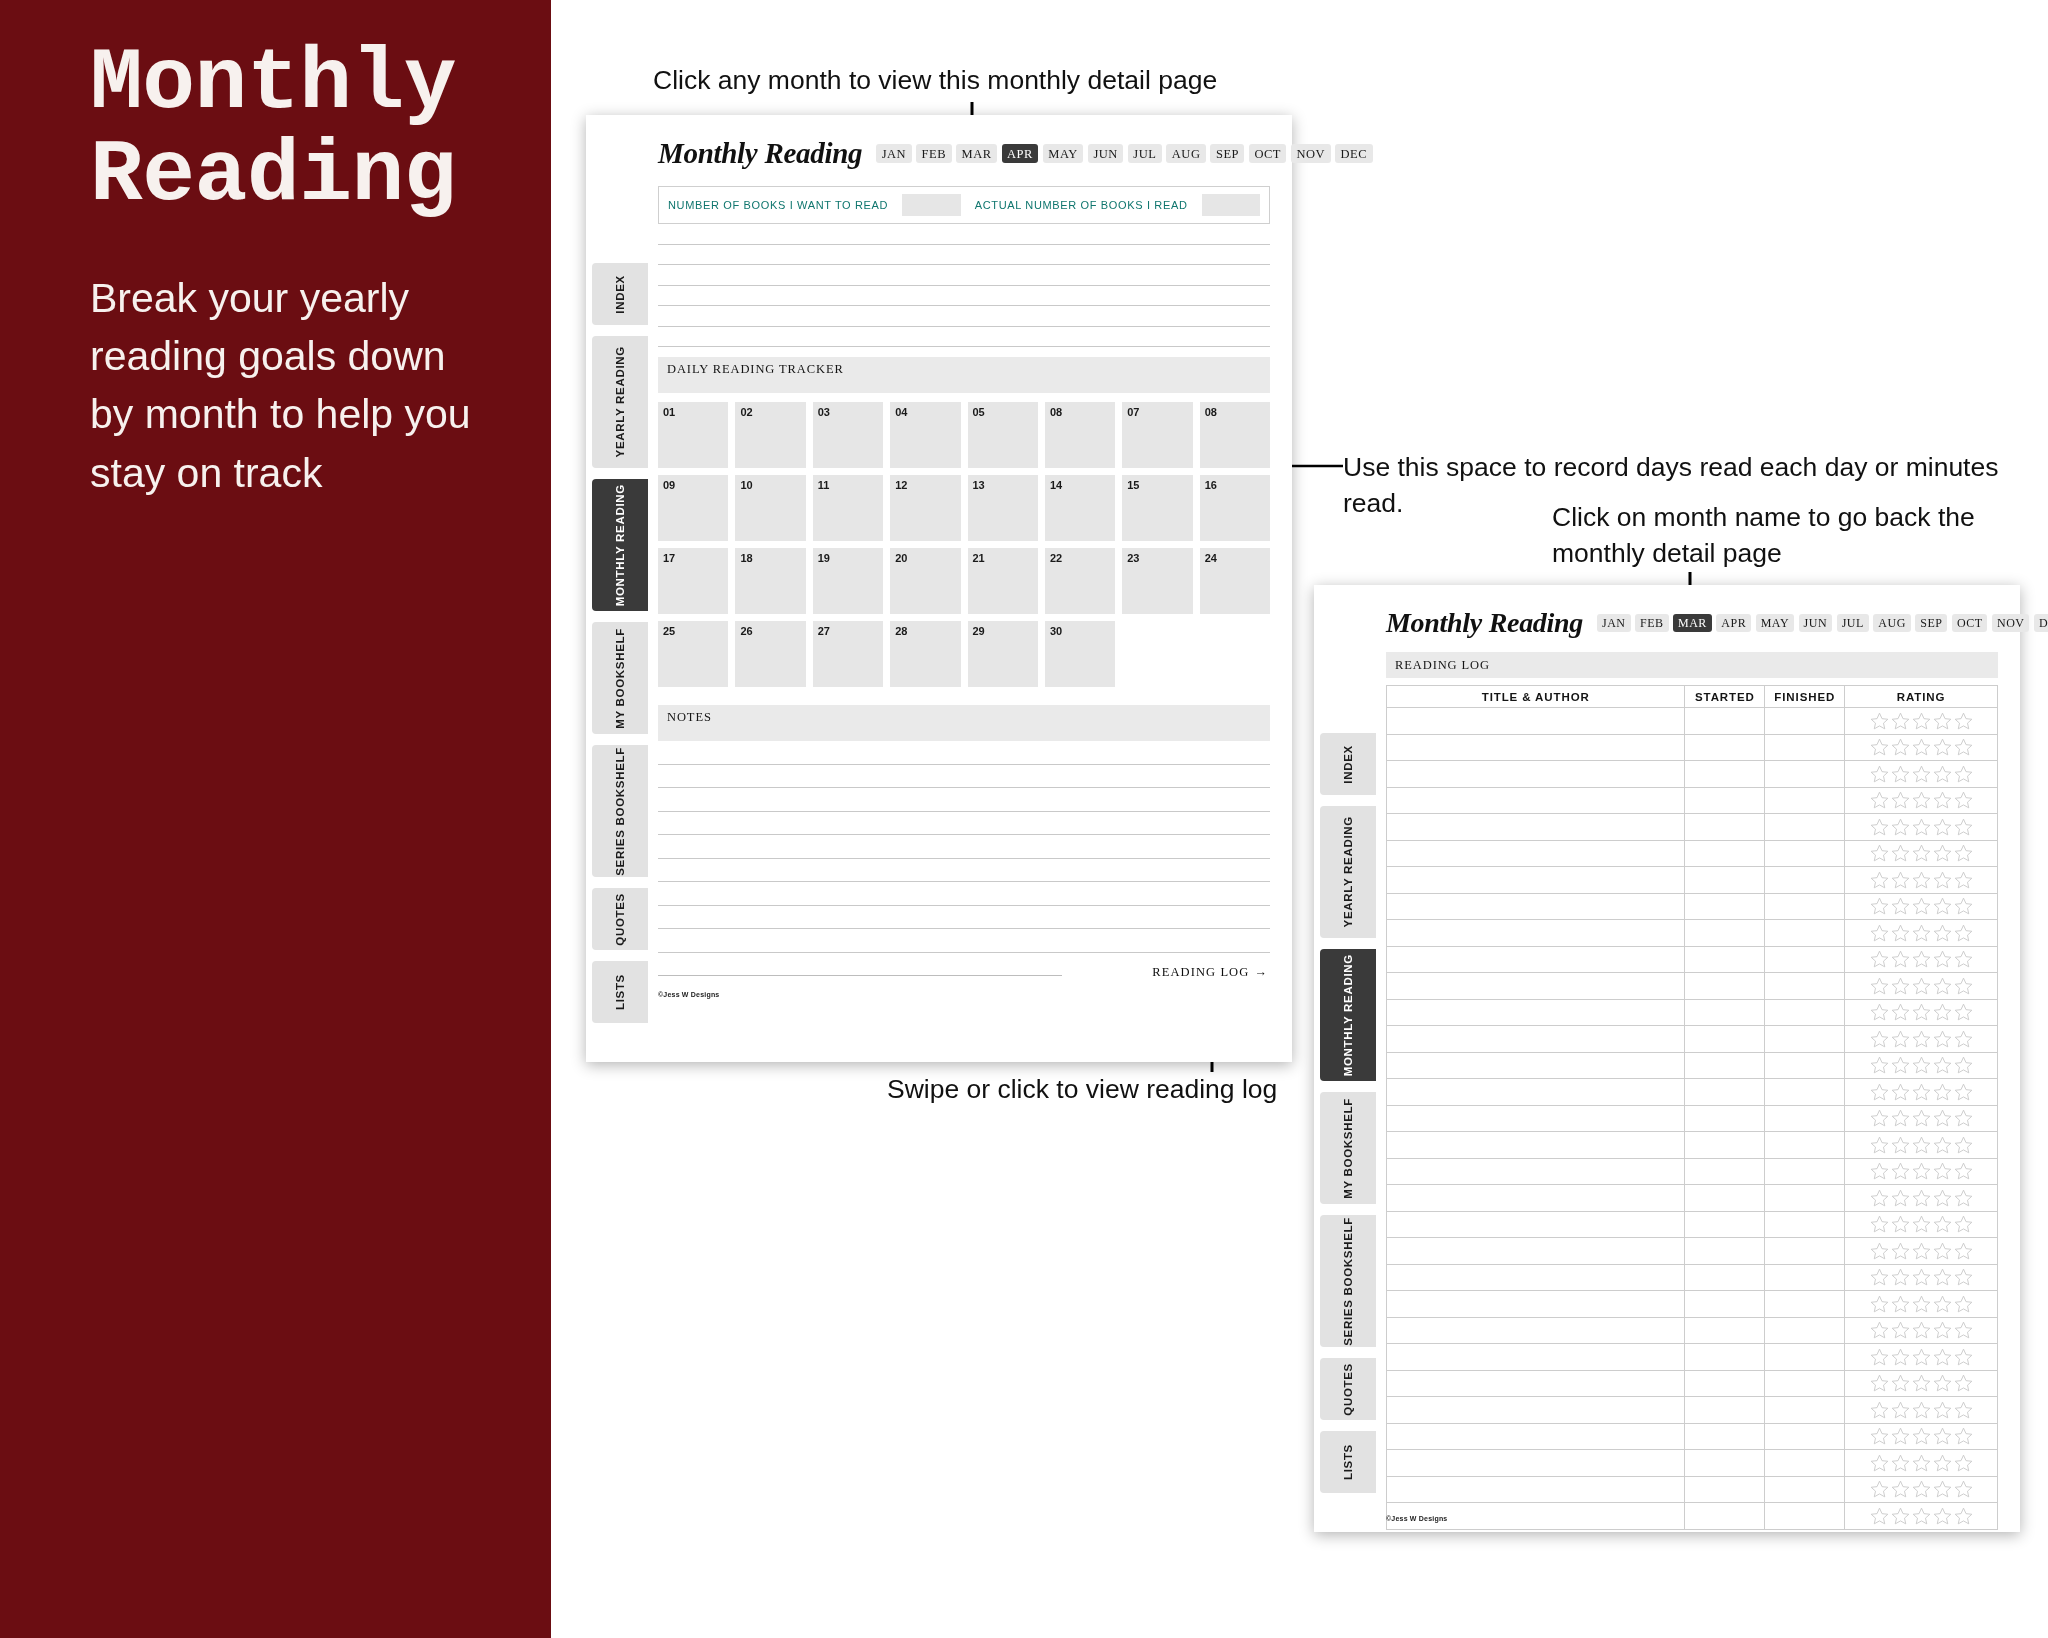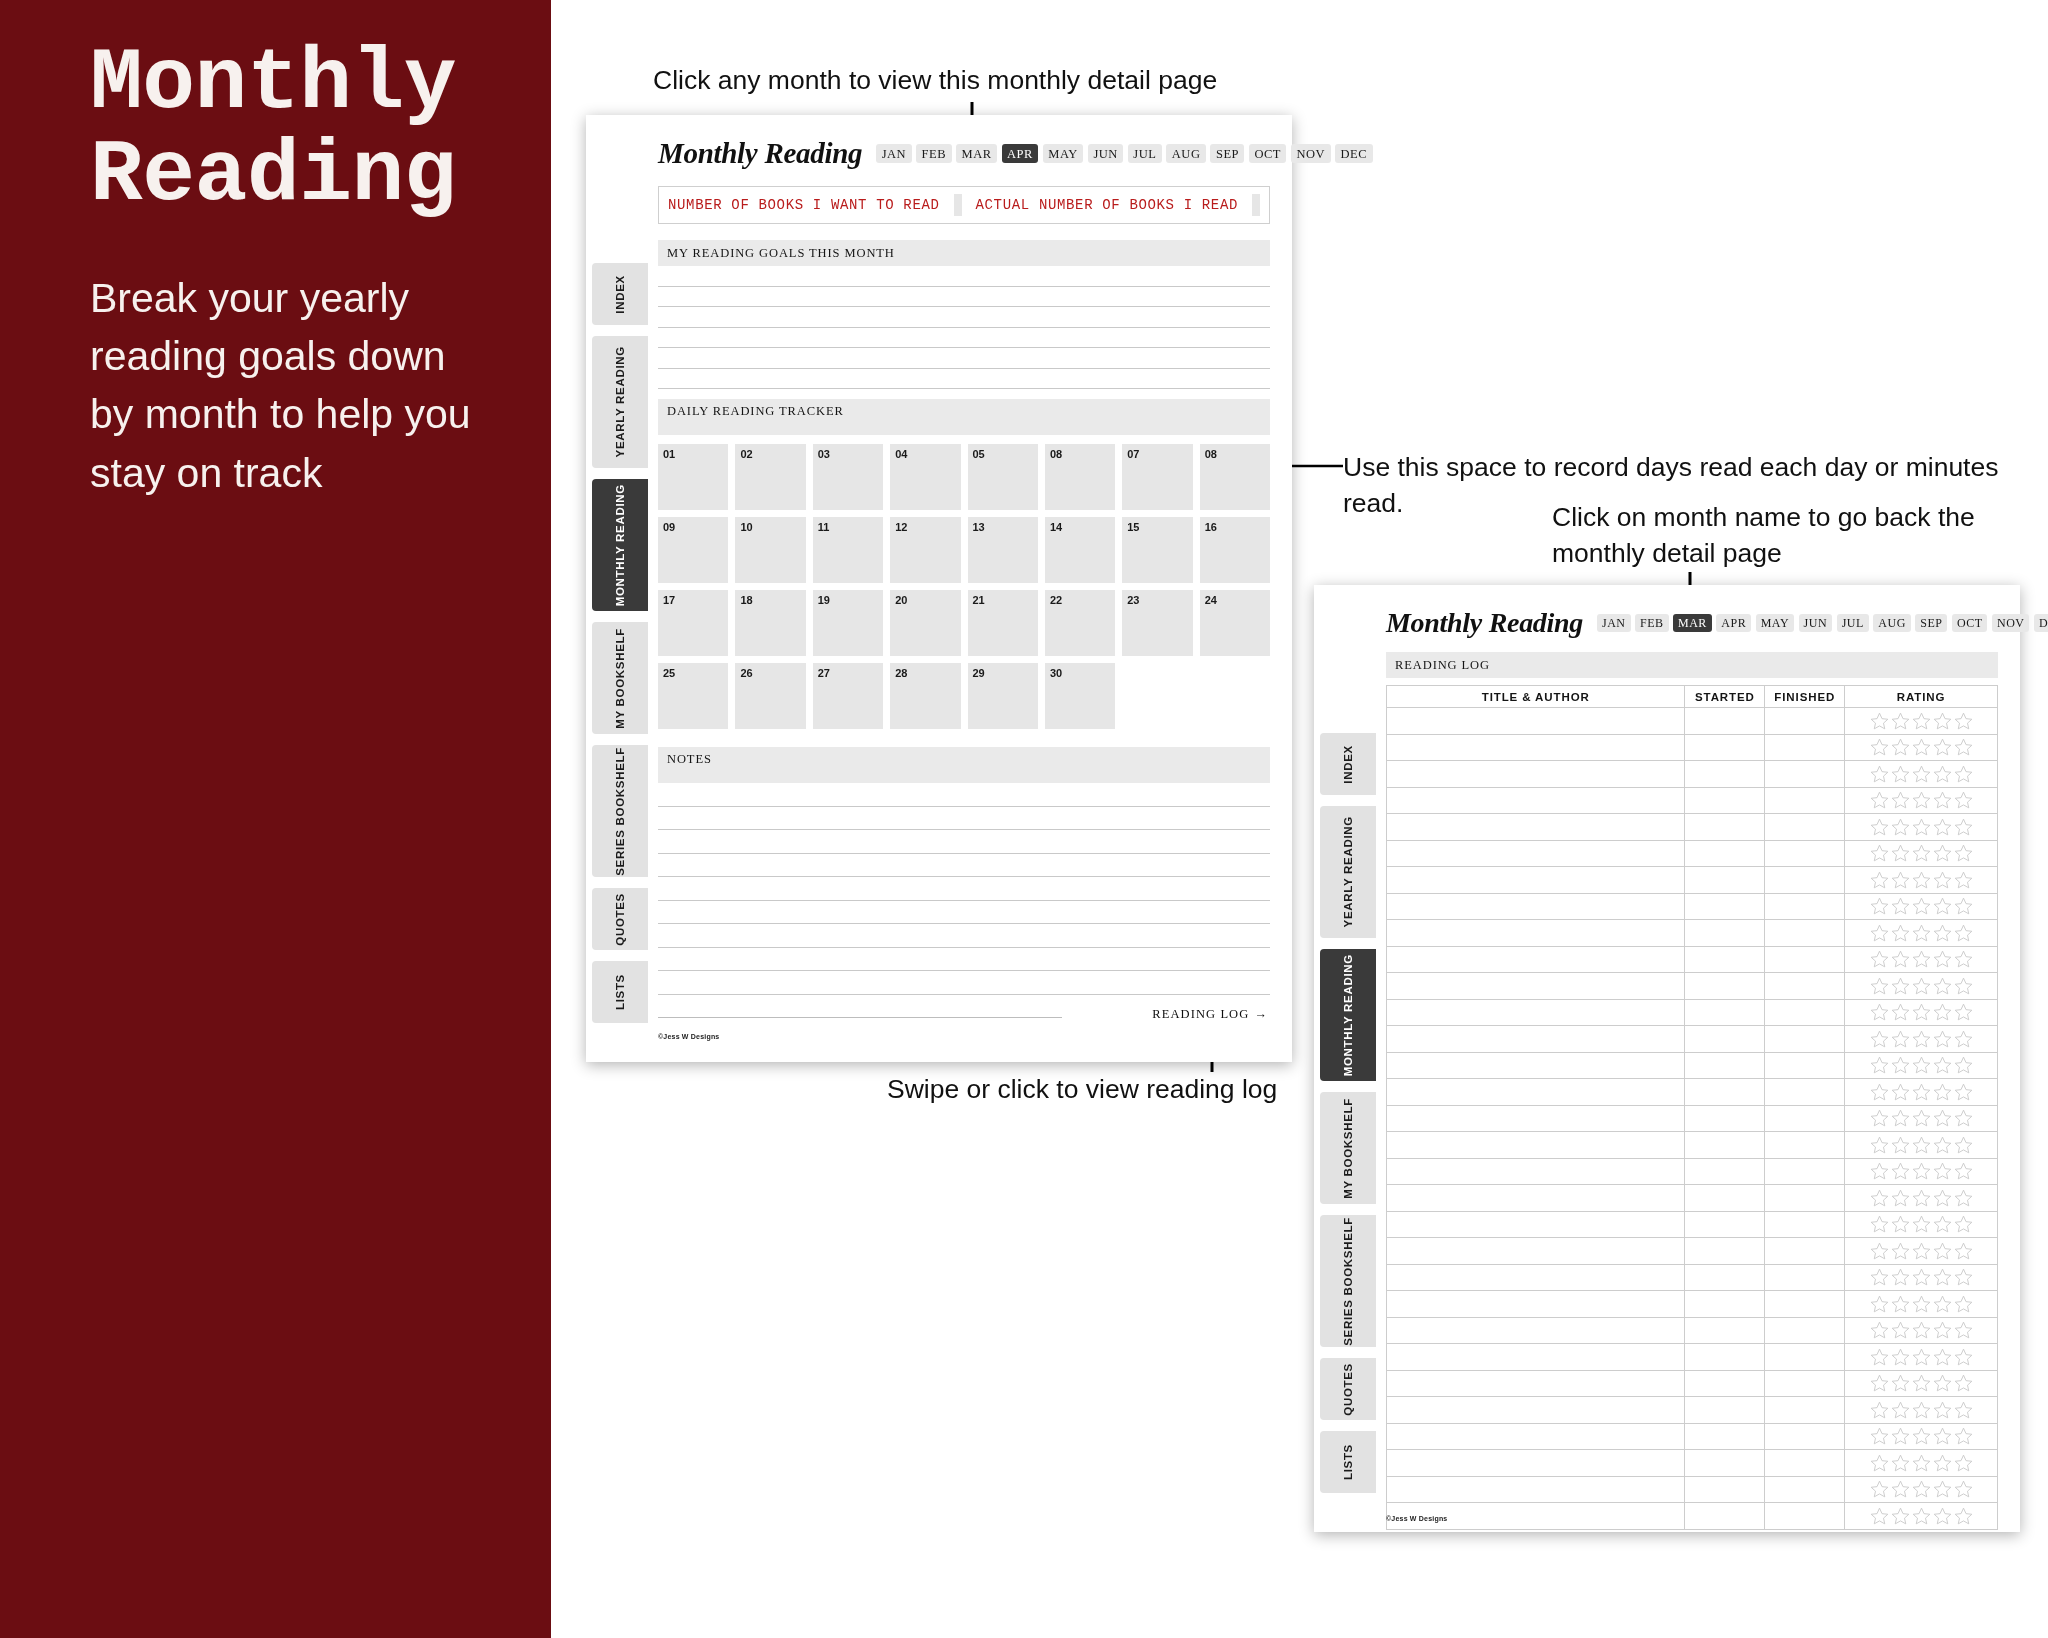--- a/index.html
+++ b/index.html
@@ -143,24 +143,24 @@
   
   .counts-box {
     margin: 16px 0 0 8px;
     border: 1px solid #cfcfcf;
     display: flex;
     align-items: center;
     padding: 7px 9px;
     gap: 14px;
   }
   .count-label {
-    font-family: Liberation Mono, monospace;
-    font-size: 14px;
+    font-family: Liberation Sans, sans-serif;
+    font-size: 11px;
     letter-spacing: 0.65px;
-    color: #b91c1c;
+    color: #0f766e;
     white-space: nowrap;
   }
   .count-field { height: 22px; background: #e6e6e6; }
   .count-field.w1 { width: 86px; }
   .count-field.w2 { width: 86px; }
 
   
   .bar {
     margin-left: 8px;
     background: #eaeaea;
@@ -350,21 +350,20 @@
         </div>
     </div>
 
     <div class="counts-box">
       <div class="count-label">NUMBER OF BOOKS I WANT TO READ</div>
       <div class="count-field w1"></div>
       <div class="count-label">ACTUAL NUMBER OF BOOKS I READ</div>
       <div class="count-field w2"></div>
     </div>
 
-    <div class="bar" style="margin-top:16px;">MY READING GOALS THIS MONTH</div>
     <div class="ruled goals" id="goals-lines">
         <div class="rline"></div>
         <div class="rline"></div>
         <div class="rline"></div>
         <div class="rline"></div>
         <div class="rline"></div>
         <div class="rline"></div>
       </div>
 
     <div class="bar tight" style="margin-top:10px;">DAILY READING TRACKER</div>

